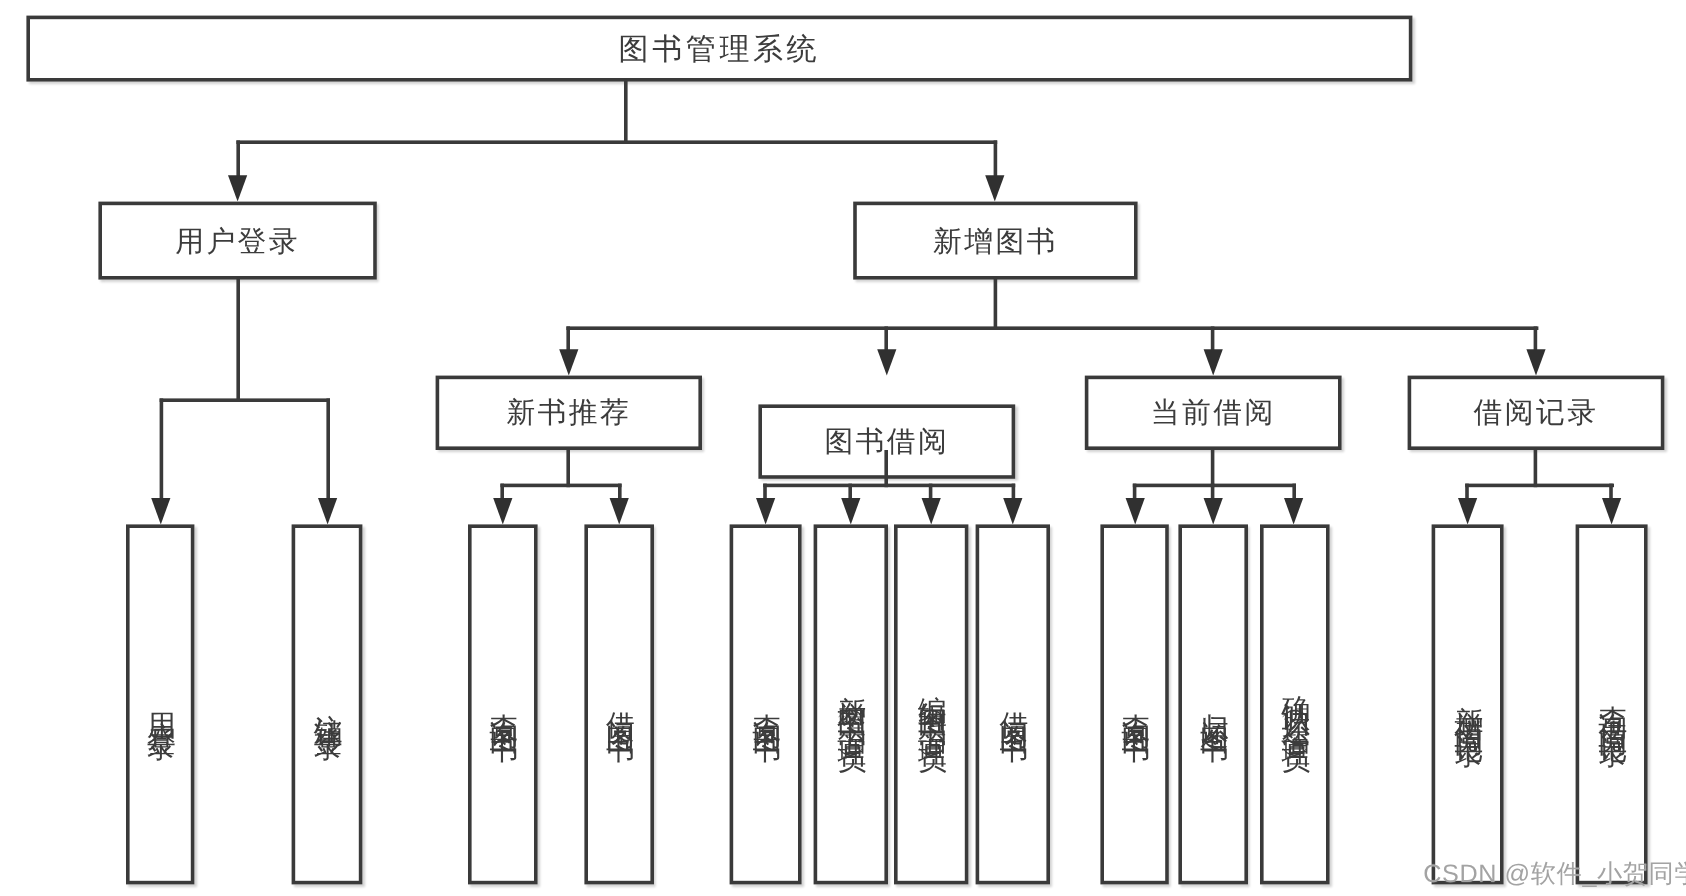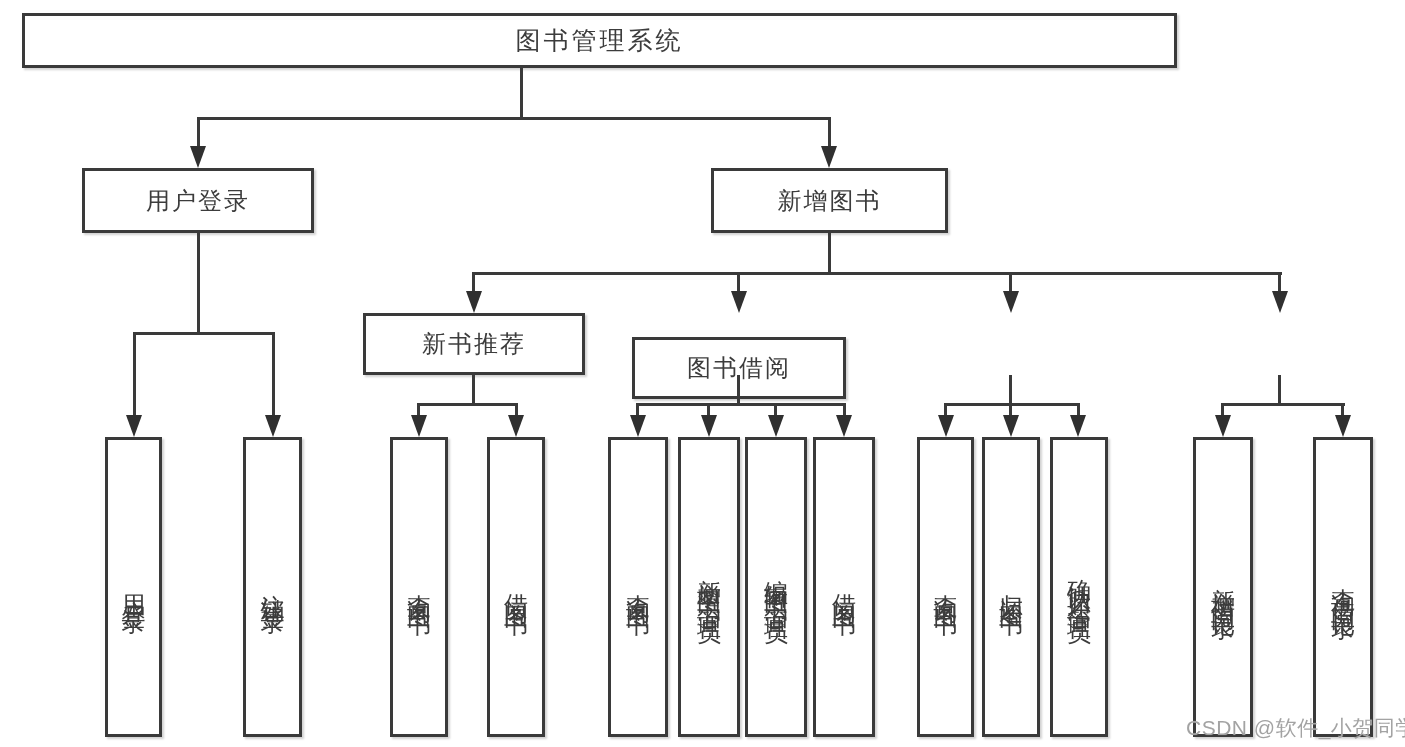--- a/index.html
+++ b/index.html
@@ -95,20 +95,26 @@
   <div class="arrowhead" style="left:731px; top:291px;"></div>
   <div class="arrowhead" style="left:1003px; top:291px;"></div>
   <div class="arrowhead" style="left:1272px; top:291px;"></div>
 
   <div class="box box-h" style="left:363px; top:313px; width:222px; height:62px;">
     <span>新书推荐</span>
   </div>
   <div class="box box-h" style="left:632px; top:313px; width:214px; height:62px;margin-top:24px;">
     <span>图书借阅</span>
   </div>
+  <div class="box box-h" style="left:904px; top:313px; width:214px; height:62px;">
+    <span>当前借阅</span>
+  </div>
+  <div class="box box-h" style="left:1173px; top:313px; width:214px; height:62px;">
+    <span>借阅记录</span>
+  </div>
 
   <div class="line" style="left:472px; top:375px; width:3px; height:31px;"></div>
   <div class="line" style="left:417px; top:403px; width:101px; height:3px;"></div>
   <div class="line" style="left:417px; top:403px; width:3px; height:20px;"></div>
   <div class="line" style="left:515px; top:403px; width:3px; height:20px;"></div>
   <div class="arrowhead" style="left:411px; top:415px;"></div>
   <div class="arrowhead" style="left:508px; top:415px;"></div>
 
   <div class="line" style="left:737px; top:375px; width:3px; height:31px;"></div>
   <div class="line" style="left:636px; top:403px; width:210px; height:3px;"></div>

